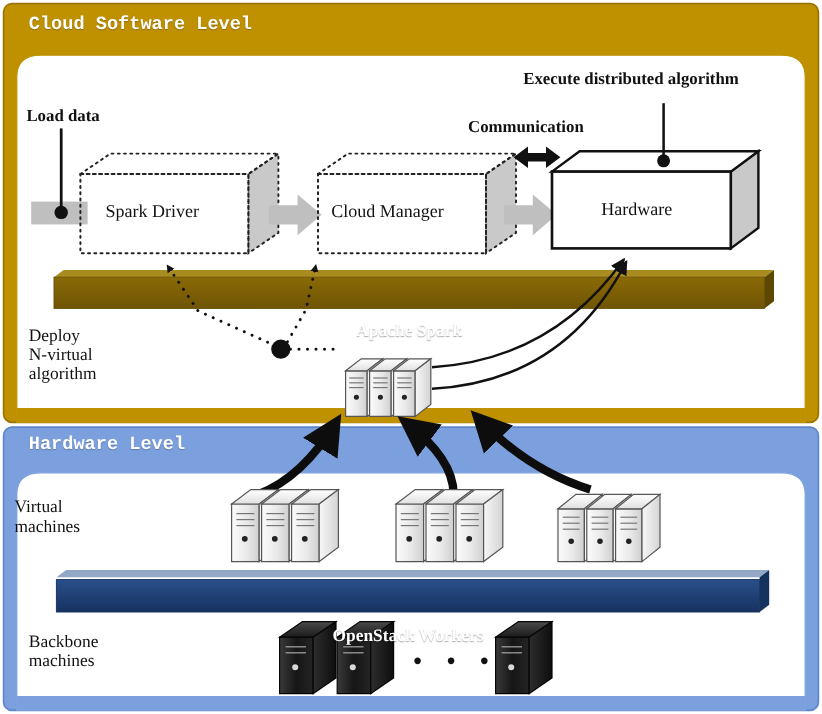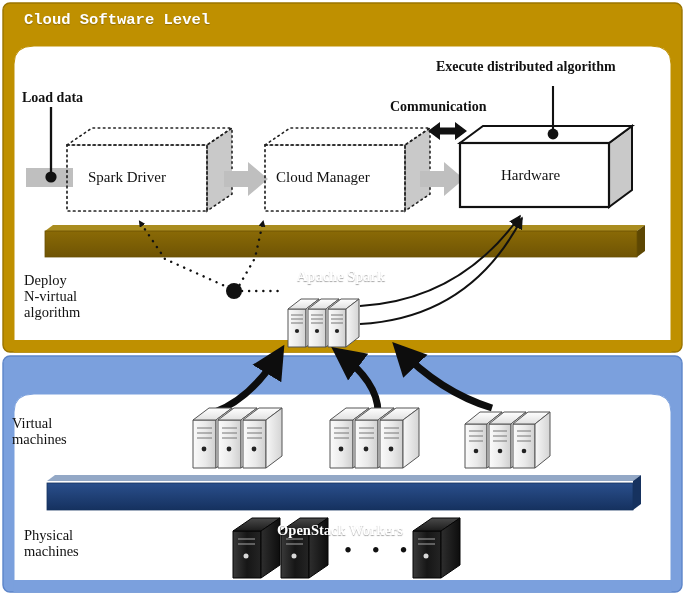--- a/index.html
+++ b/index.html
@@ -336,20 +336,21 @@
             <line x1="418" y1="539" x2="435" y2="539"></line>
             <line x1="418" y1="544" x2="435" y2="544"></line>
           </g>
       <circle cx="426" cy="556" r="2.5" fill="#d8d8d8"></circle>
     </g>
   </g>
 </svg>
 
 <div class="lbl lvl-title" style="left:24px; top:12px;">Cloud Software Level</div>
 
+<div class="lbl lvl-title" style="left:24px; top:362px;">Hardware Level</div>
 
 <div class="lbl anno" style="left:22px; top:90px;">Load data</div>
 
 <div class="lbl anno" style="left:390px; top:99px;">Communication</div>
 
 <div class="lbl anno" style="left:436px; top:59px;">Execute distributed algorithm</div>
 
 <div class="lbl boxlbl" style="left:88px; top:169px;">Spark Driver</div>
 
 <div class="lbl boxlbl" style="left:276px; top:169px;">Cloud Manager</div>
@@ -364,18 +365,18 @@
 N-virtual
 algorithm</div>
 
 <div class="lbl sidelbl" style="left:12px; top:415px;">Virtual
 machines</div>
 
 <div class="lbl" style="left:47px; top:486px; width:586px;">
   <div class="bar-title">OpenStack Workers</div>
 </div>
 
-<div class="lbl sidelbl" style="left:24px; top:527px;">Physical
+<div class="lbl sidelbl" style="left:24px; top:527px;">Backbone
 machines</div>
 
 <div class="lbl" style="left:344px; top:538px; font-size:23px; letter-spacing:7px; color:#111;">• • •</div>
 
 </div>
 
 </body></html>

